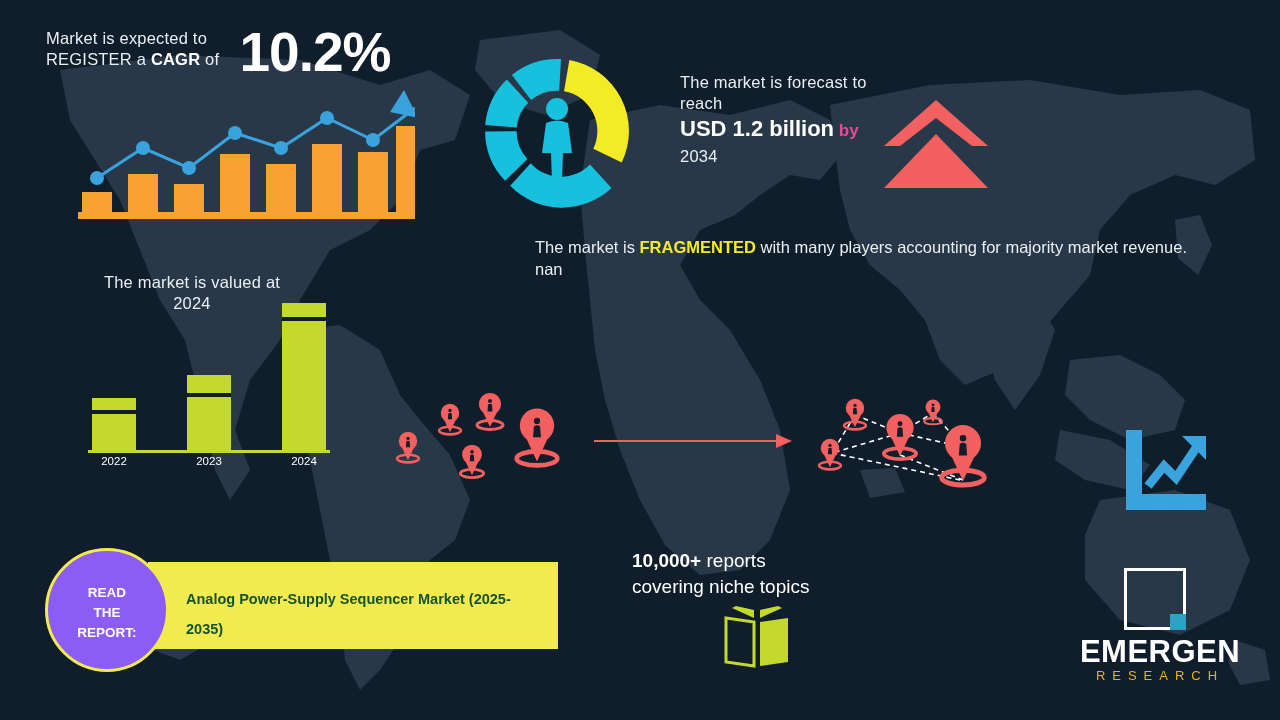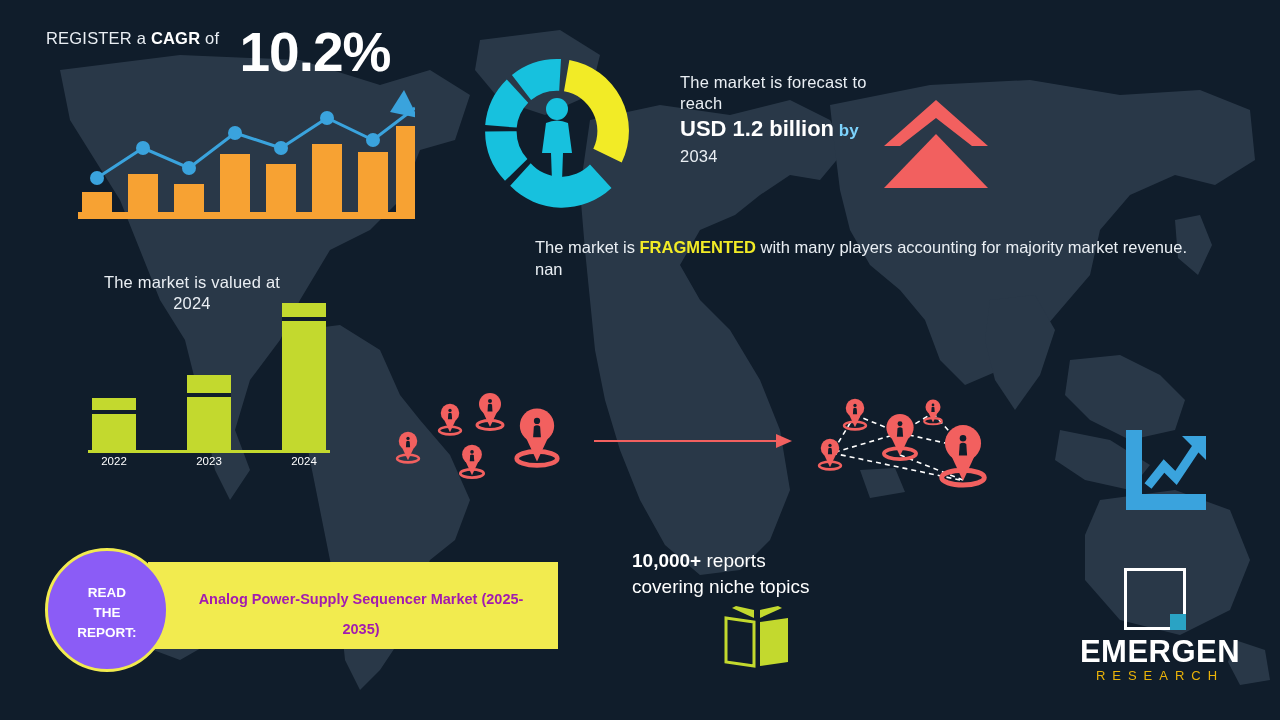--- a/index.html
+++ b/index.html
@@ -10,35 +10,35 @@
 
   
   .txt-light{color:#e9eef3;font-size:16.5px;line-height:21px;letter-spacing:.2px;}
   .txt-bold{color:#ffffff;font-weight:bold;}
   .cagr-wrap{left:46px;top:24px;width:420px;}
   .cagr-lines{display:inline-block;vertical-align:top;width:185px;padding-top:4px;}
   .cagr-big{display:inline-block;vertical-align:top;color:#ffffff;font-size:55px;line-height:56px;font-weight:bold;letter-spacing:-1px;margin-left:4px;}
 
   .fc-wrap{left:680px;top:72px;width:240px;}
   .fc-big{color:#ffffff;font-size:22px;font-weight:bold;line-height:30px;}
-  .fc-small{color:#7dd3fc;font-size:16.5px;font-weight:normal;}
+  .fc-small{color:#ec4899;font-size:16.5px;font-weight:normal;}
 
   .frag-wrap{left:535px;top:236px;width:680px;color:#e9eef3;font-size:16.5px;line-height:22px;}
   .frag-hl{color:#f2eb26;font-weight:bold;}
 
   .val-wrap{left:52px;top:272px;width:280px;text-align:center;}
   .val-big{color:#ffffff;font-size:22px;font-weight:bold;line-height:30px;}
   .val-small{color:#e9eef3;font-size:16.5px;font-weight:normal;}
 
   .reports-wrap{left:632px;top:548px;color:#ffffff;font-size:19px;line-height:26px;}
   .reports-num{font-weight:bold;}
 
   
   .banner{left:148px;top:562px;width:410px;height:87px;background:#f2eb4f;}
-  .banner-text{position:absolute;left:38px;top:22px;width:350px;color:#a21caf;font-size:14.5px;font-weight:bold;line-height:30px;text-align:center;}
+  .banner-text{position:absolute;left:38px;top:22px;width:350px;color:#14532d;font-size:14.5px;font-weight:bold;line-height:30px;}
   .read-circle{left:45px;top:548px;width:124px;height:124px;border-radius:50%;background:#8b5cf6;border:3px solid #f2eb4f;box-sizing:border-box;}
   .read-circle span{position:absolute;left:0;right:0;top:32px;text-align:center;color:#ffffff;font-size:13.5px;font-weight:bold;line-height:20px;}
 
   
   .logo-wrap{left:1062px;top:568px;width:196px;height:132px;}
   .logo-sq{position:absolute;left:62px;top:0;width:62px;height:62px;border:3px solid #ffffff;box-sizing:border-box;}
   .logo-accent{position:absolute;left:108px;top:46px;width:16px;height:16px;background:#2aa3c4;}
   .logo-name{position:absolute;left:0;top:66px;width:196px;text-align:center;color:#ffffff;font-size:31px;font-weight:bold;letter-spacing:.5px;line-height:36px;}
   .logo-sub{position:absolute;left:0;top:100px;width:196px;text-align:center;color:#eab308;font-size:13px;letter-spacing:7px;}
 
@@ -73,20 +73,21 @@
 
       <path d="M1175 220 L1200 215 L1212 245 L1198 275 L1178 258 Z"></path>
 
       <path d="M150 620 L200 615 L215 640 L180 660 L148 648 Z"></path>
       <path d="M860 470 L895 468 L905 492 L870 498 Z"></path>
     </g>
   </svg>
 
   <div class="abs cagr-wrap">
     <div class="cagr-lines txt-light">
+      <div>Market is expected to</div>
       <div><span>REGISTER a </span><span class="txt-bold">CAGR</span><span> of</span></div>
     </div>
     <div class="cagr-big">10.2%</div>
   </div>
 
   <svg class="abs" style="left:70px;top:88px;" width="345" height="132">
     <g fill="#f7a233">
       <rect x="12" y="104" width="30" height="20"></rect>
       <rect x="58" y="86" width="30" height="38"></rect>
       <rect x="104" y="96" width="30" height="28"></rect>

